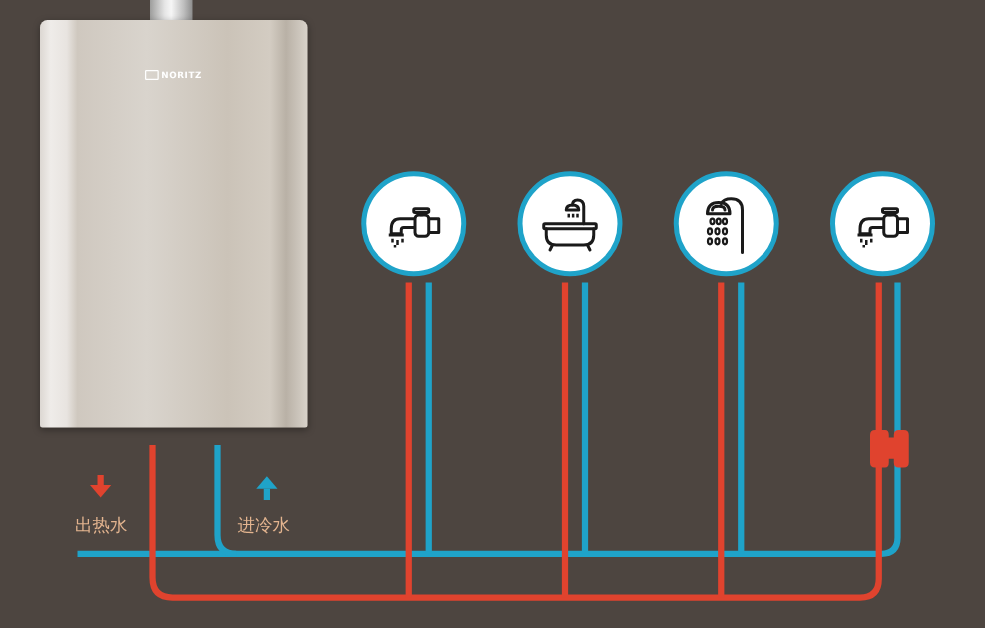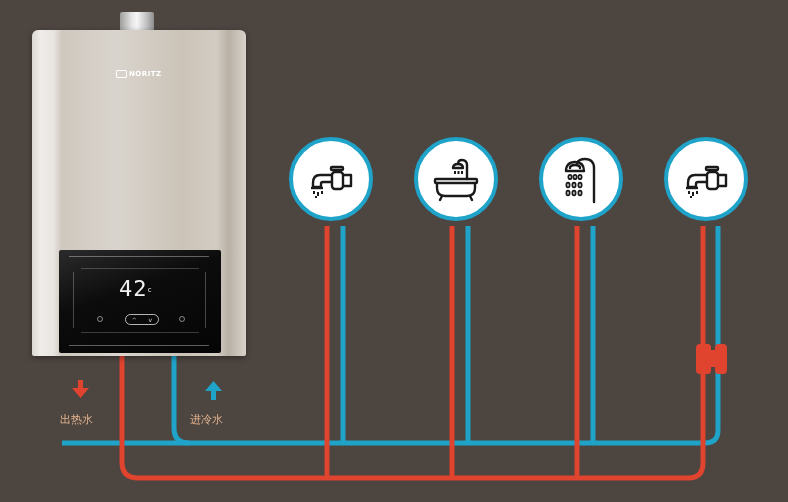--- a/index.html
+++ b/index.html
@@ -3,21 +3,21 @@
 <meta charset="utf-8">
 <style>
   html, body { margin: 0; padding: 0; }
   body {
     width: 788px; height: 502px; overflow: hidden;
     background: #4d4540;
     position: relative;
     font-family: "DejaVu Sans", sans-serif;
   }
   .stage { position: absolute; left: 0; top: 0; width: 788px; height: 502px; }
-  .heater { position: absolute; left: 32px; top: 30px; width: 214px; height: 382px; }
+  .heater { position: absolute; left: 32px; top: 16px; width: 214px; height: 382px; }
   .heater-body {
     position: absolute; left: 0; top: 0; width: 214px; height: 326px;
     border-radius: 6px 6px 2px 2px;
     background: linear-gradient(90deg, #dcd7d2 0%, #efece9 4%, #e8e4e0 10%, #cfc8bf 14%, #d9d4cd 40%, #cbc3b8 70%, #d3ccc2 86%, #b9b1a6 92%, #d8d2ca 100%);
     box-shadow: 0 2px 6px rgba(0,0,0,0.35);
   }
   .flue {
     position: absolute; left: 88px; top: -18px; width: 34px; height: 20px;
     background: linear-gradient(90deg, #9d9d9c 0%, #e6e6e6 35%, #f6f6f6 50%, #bdbdbd 80%, #8d8d8d 100%);
     border-radius: 2px 2px 0 0;
@@ -43,21 +43,21 @@
     letter-spacing: 1px; line-height: 22px;
   }
   .temp sup { font-size: 7px; vertical-align: top; position: relative; top: 1px; }
   .ctrl-pill {
     position: absolute; left: 66px; top: 64px; width: 32px; height: 9px;
     border: 1px solid rgba(255,255,255,0.7); border-radius: 6px;
     font-size: 6px; color: #ddd; display: flex; justify-content: space-around; align-items: center; line-height: 6px;
   }
   .ctrl-dot { position: absolute; top: 66px; width: 4px; height: 4px; border: 1px solid rgba(255,255,255,0.5); border-radius: 50%; }
   .label {
-    position: absolute; font-size: 11px; color: #e3b48f; letter-spacing: 0px;
+    position: absolute; font-size: 14px; color: #e3b48f; letter-spacing: 0px;
   }
   .fixture {
     position: absolute; width: 84px; height: 84px; border-radius: 50%;
     background: #ffffff; border: 4px solid #1fa3c9; box-sizing: border-box;
     display: flex; align-items: center; justify-content: center;
   }
   .fixture svg { width: 58px; height: 58px; }
 </style>
 </head>
 <body>
@@ -92,37 +92,20 @@
       <rect x="211" y="391" width="5" height="9" fill="#1fa3c9"></rect>
     </g>
   </svg>
 
   <div class="heater">
     <div class="flue"></div>
     <div class="heater-body"></div>
     <div class="brand">
       <span class="brand-mark"></span>
       <span>NORITZ</span>
-    </div>
-    <div class="panel">
-      <div class="panel-line" style="left:10px;top:6px;width:140px;"></div>
-      <div class="panel-line" style="left:22px;top:18px;width:118px;opacity:.6"></div>
-      <div class="panel-line" style="left:22px;top:82px;width:118px;opacity:.6"></div>
-      <div class="panel-line" style="left:10px;top:95px;width:140px;"></div>
-      <div class="panel-vline" style="left:14px;top:22px;height:56px;"></div>
-      <div class="panel-vline" style="left:146px;top:22px;height:56px;"></div>
-      <div class="temp">
-        <span>42</span><sup>c</sup>
-      </div>
-      <div class="ctrl-dot" style="left:38px;"></div>
-      <div class="ctrl-pill">
-        <span>^</span>
-        <span>v</span>
-      </div>
-      <div class="ctrl-dot" style="left:120px;"></div>
     </div>
   </div>
 
   <div class="label" style="left:60px;top:412px;">出热水</div>
   <div class="label" style="left:190px;top:412px;">进冷水</div>
 
   <div class="fixture" style="left:289px;top:137px;">
     <svg viewBox="0 0 58 58">
       <g fill="none" stroke="#1a1a1a" stroke-width="2.4" stroke-linejoin="round">
         <rect x="29" y="17" width="12" height="3" rx="1"></rect>

